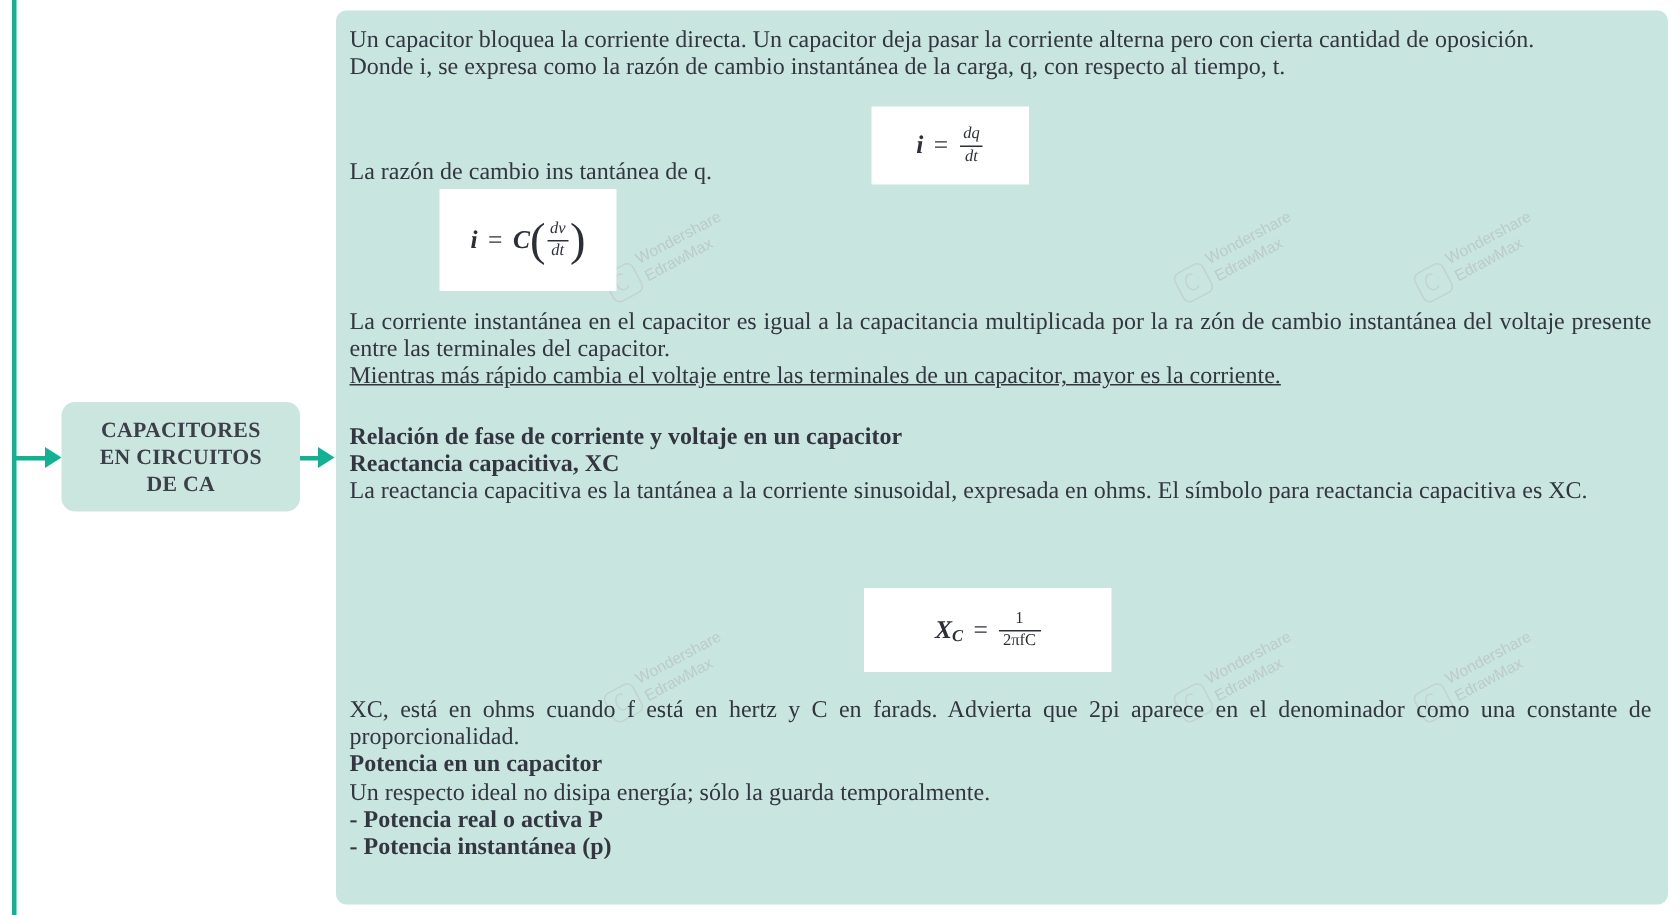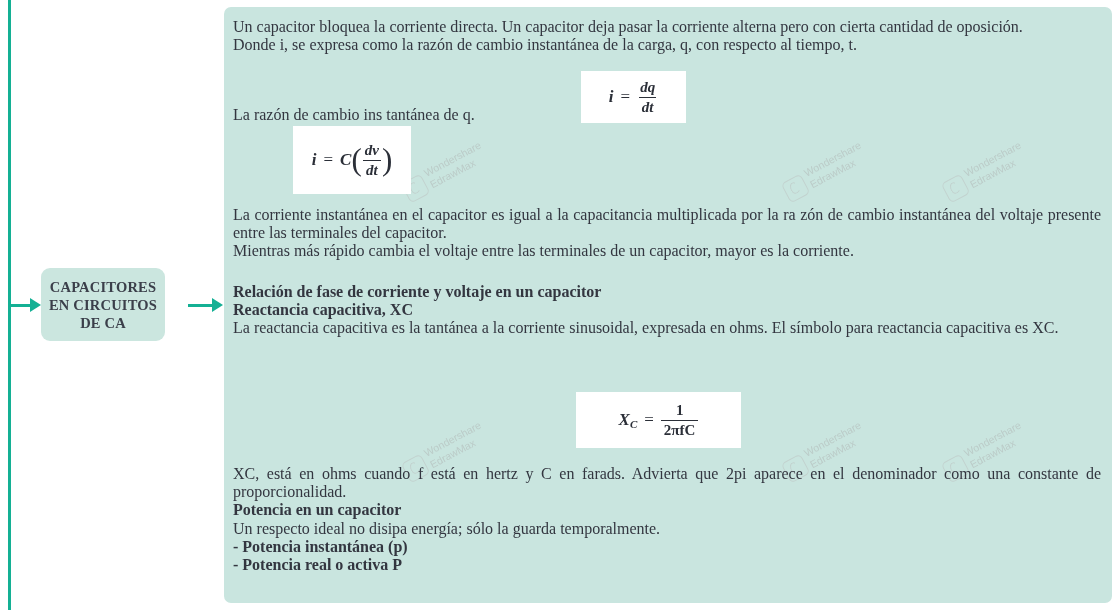--- a/index.html
+++ b/index.html
@@ -40,21 +40,21 @@
   #connector-left  { left: 10px;  top: 304px; width: 22px; }
   #arrow-left      { left: 30px;  top: 298px; }
   #connector-right { left: 188px; top: 304px; width: 26px; }
   #arrow-right     { left: 212px; top: 298px; }
 
   
   #topic-box {
     position: absolute;
     left: 41px;
     top: 268px;
-    width: 124px;
+    width: 159px;
     height: 73px;
     background: #cbe6df;
     border-radius: 9px;
     display: flex;
     flex-direction: column;
     align-items: center;
     justify-content: center;
     box-sizing: border-box;
   }
   #topic-box .line {
@@ -122,21 +122,21 @@
   .frac {
     display: inline-flex;
     flex-direction: column;
     align-items: center;
     justify-content: center;
     line-height: 1.08;
     vertical-align: middle;
   }
   .frac .num { padding: 0 3px 1px 3px; }
   .frac .den { padding: 1px 3px 0 3px; border-top: 1.3px solid #2b2f38; }
-  .frac .num, .frac .den { font-style: italic; font-weight: bold; font-size: 15px; }
+  .frac .num, .frac .den { font-style: italic; font-weight: normal; font-size: 11px; }
   .frac.plain .num, .frac.plain .den { font-style: normal; }
   .paren {
     font-size: 31px;
     font-weight: 300;
     line-height: 0.85;
     font-family: "Liberation Serif", serif;
   }
   .sub {
     font-size: 11px;
     font-style: italic;
@@ -261,21 +261,21 @@
       <span class="frac">
         <span class="num">dv</span>
         <span class="den">dt</span>
       </span>
       <span class="paren">)</span>
     </span>
   </div>
 
   <div class="para" id="p-corriente">
     <div style="text-align:justify;">La corriente instantánea en el capacitor es igual a la capacitancia multiplicada por la ra  zón de cambio instantánea del voltaje presente entre las terminales del capacitor.</div>
-    <div style="text-align:left;">Mientras más rápido cambia el voltaje entre las terminales de un capacitor, mayor es la corriente.</div>
+    <div style="text-align:left;text-decoration:underline;">Mientras más rápido cambia el voltaje entre las terminales de un capacitor, mayor es la corriente.</div>
   </div>
 
   <div class="para" id="p-relacion">
     <div class="bold">Relación de fase de corriente y voltaje en un capacitor</div>
     <div class="bold">Reactancia capacitiva, XC</div>
     <div style="text-align:left;">La reactancia capacitiva es la tantánea a la corriente sinusoidal, expresada en ohms. El símbolo para reactancia capacitiva es XC.</div>
   </div>
 
   <div class="formula-box" id="formula-xc">
     <span class="eq">
@@ -286,17 +286,17 @@
         <span class="num">1</span>
         <span class="den">2πfC</span>
       </span>
     </span>
   </div>
 
   <div class="para" id="p-xc">
     <div style="text-align:justify;">XC, está en ohms cuando f está en hertz y C en farads. Advierta que 2pi aparece en el denominador como una constante de proporcionalidad.</div>
     <div class="bold">Potencia en un capacitor</div>
     <div style="text-align:left;">Un respecto ideal no disipa energía; sólo la guarda temporalmente.</div>
+    <div class="bold">- Potencia real o activa P</div>
     <div class="bold">- Potencia instantánea (p)</div>
-    <div class="bold">- Potencia real o activa P</div>
   </div>
 
 </div>
 
 </body></html>

